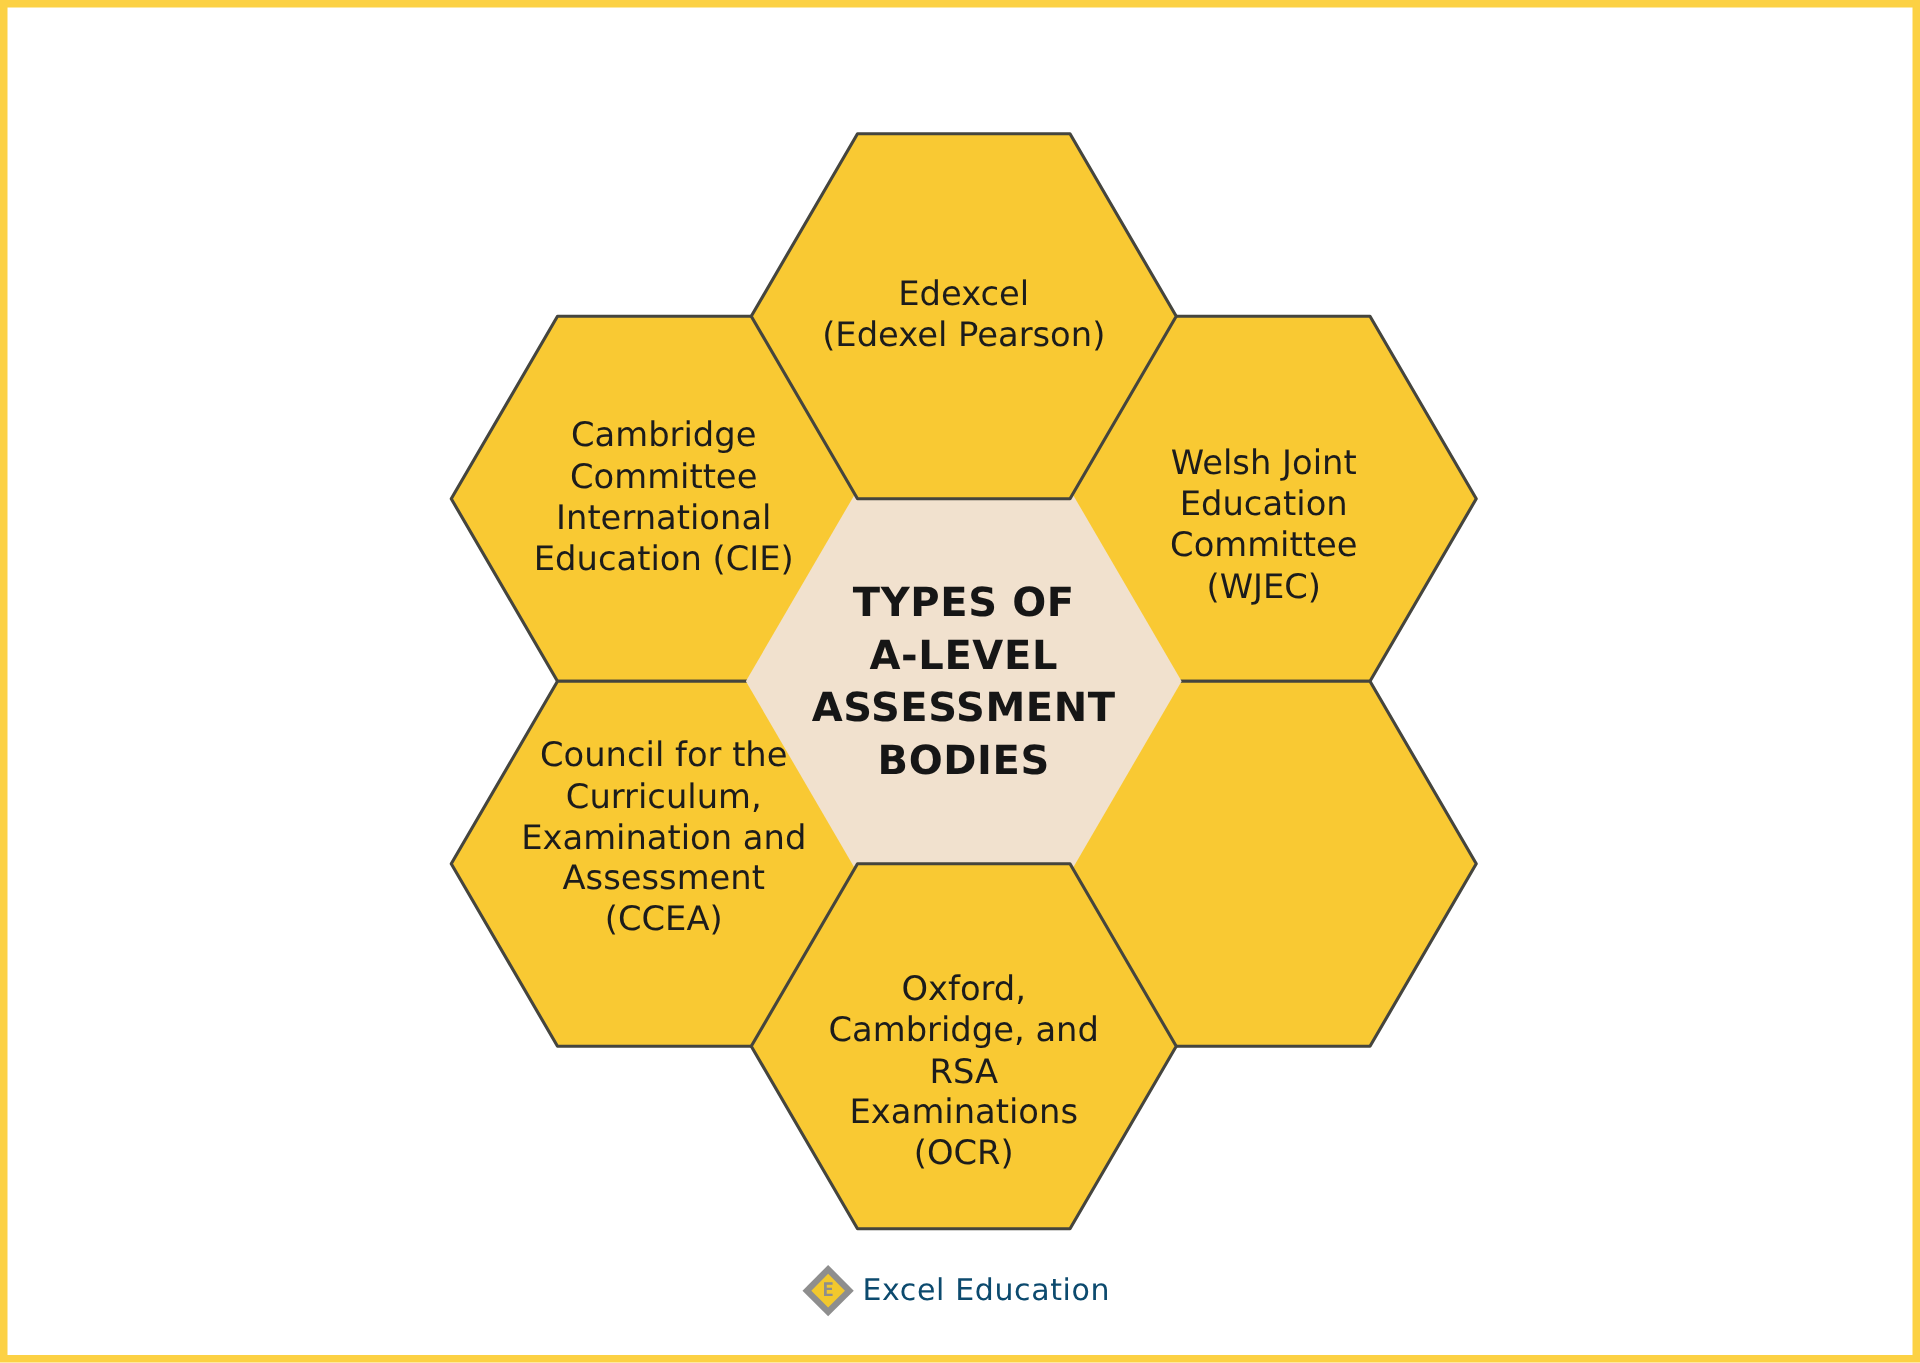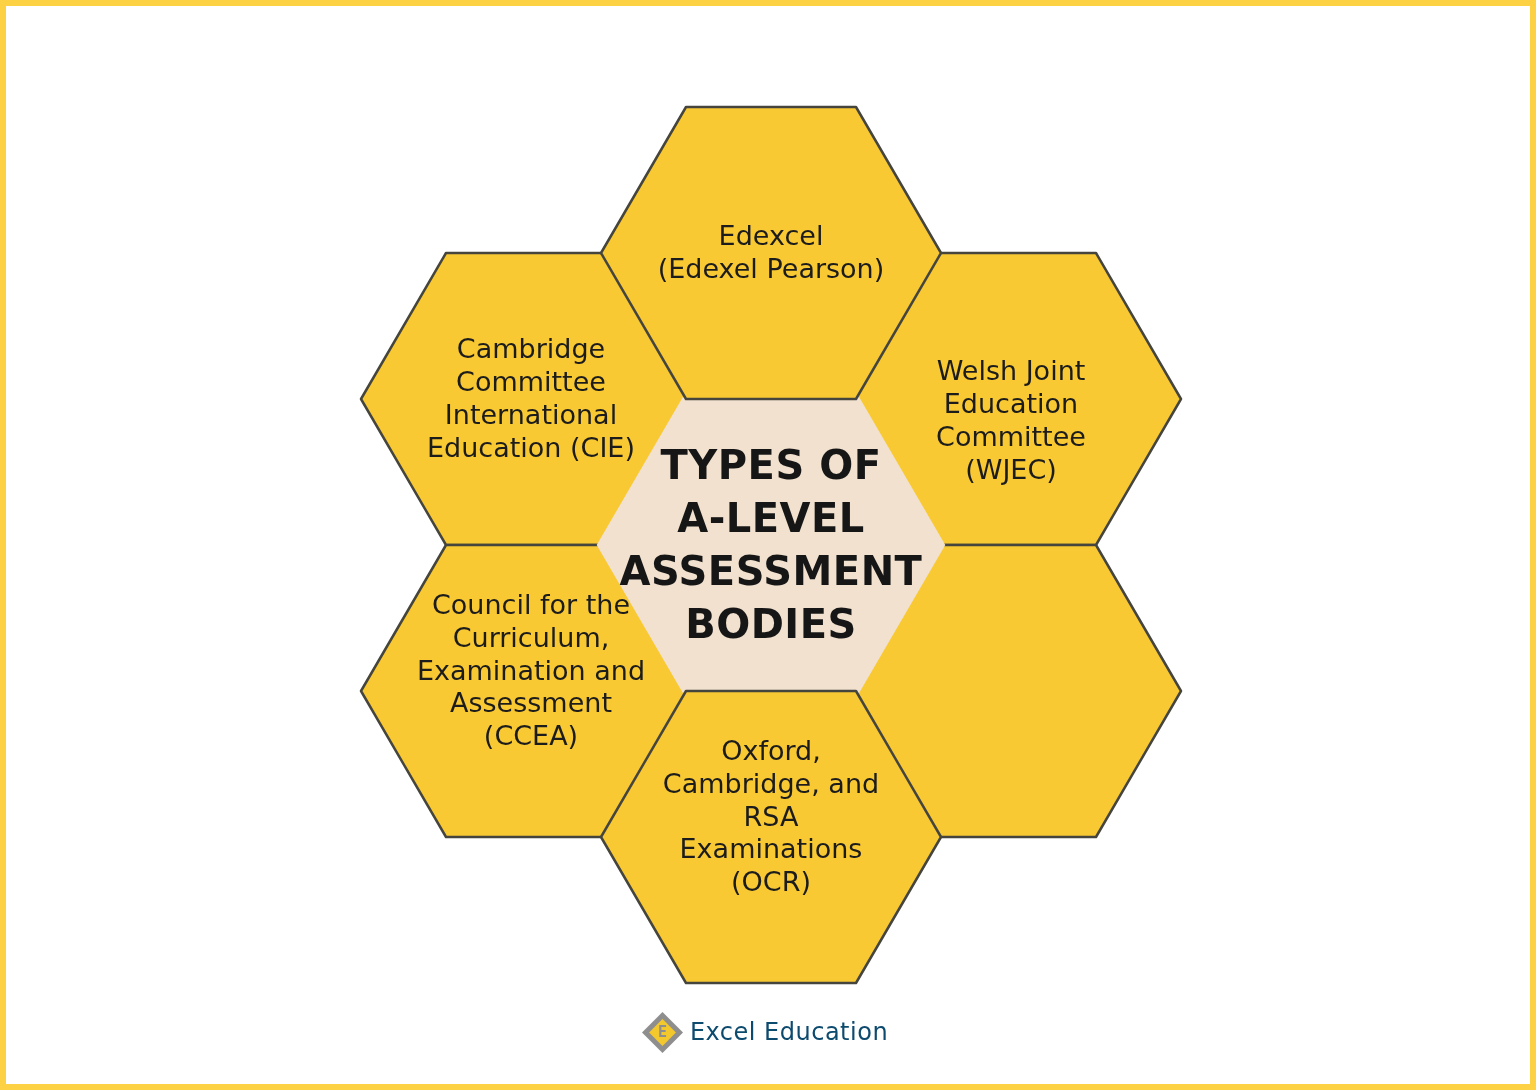--- a/index.html
+++ b/index.html
@@ -34,32 +34,32 @@
     white-space: pre-line;
     box-sizing: border-box;
     font-size: 27px;
     line-height: 1.22;
     font-weight: 500;
     color: #1C1C1C;
     pointer-events: none;
   }
   .center-label {
     font-weight: bold;
-    font-size: 40px;
+    font-size: 32px;
     line-height: 1.32;
     letter-spacing: 0.5px;
     color: #161616;
   }
   .pos-edexcel { left: 601px; top: 107px; }
   .pos-cie     { left: 361px; top: 253px; }
   .pos-wjec    { left: 841px; top: 253px; padding-bottom: 12px; margin-top: 28px; }
   .pos-center  { left: 601px; top: 399px; }
   .pos-ccea    { left: 361px; top: 545px; padding-bottom: 40px; }
   .pos-aqa     { left: 841px; top: 545px; padding-bottom: 14px; }
-  .pos-ocr     { left: 601px; top: 684px; padding-bottom: 26px; }
+  .pos-ocr     { left: 601px; top: 725px; padding-bottom: 26px; }
 
   .footer {
     position: absolute;
     left: 0;
     right: 0;
     top: 1006px;
     height: 52px;
     display: flex;
     align-items: center;
     justify-content: center;

